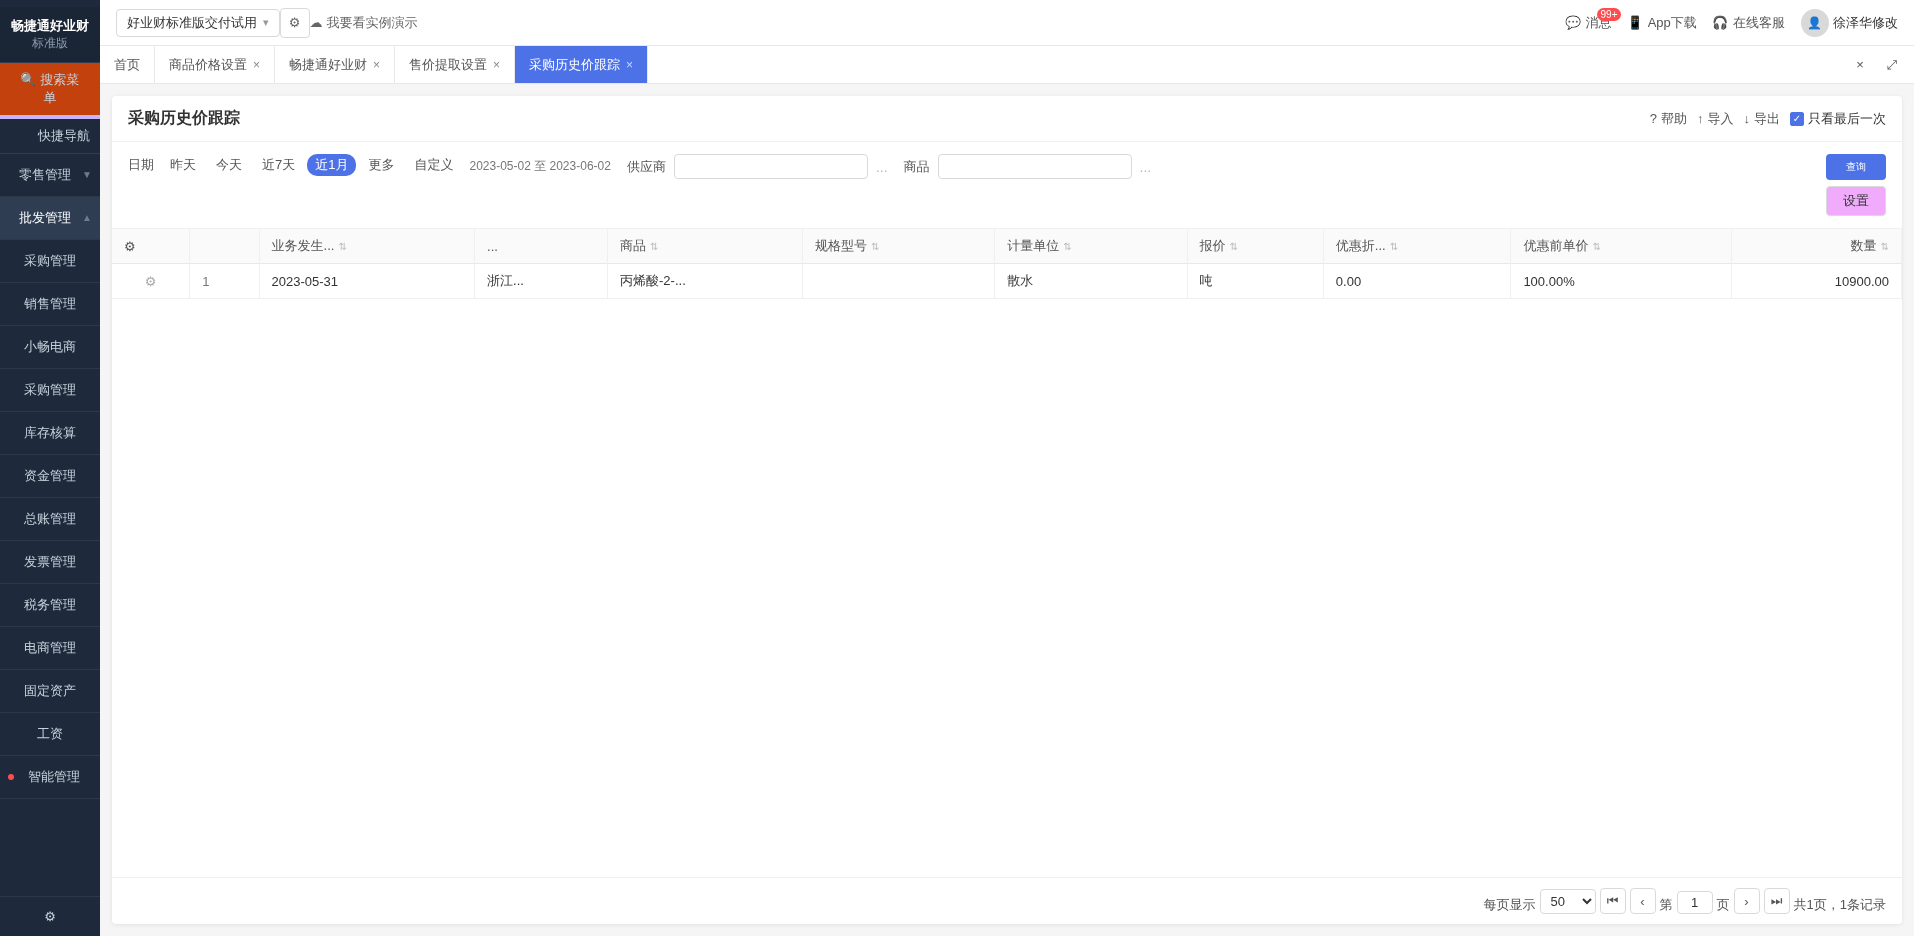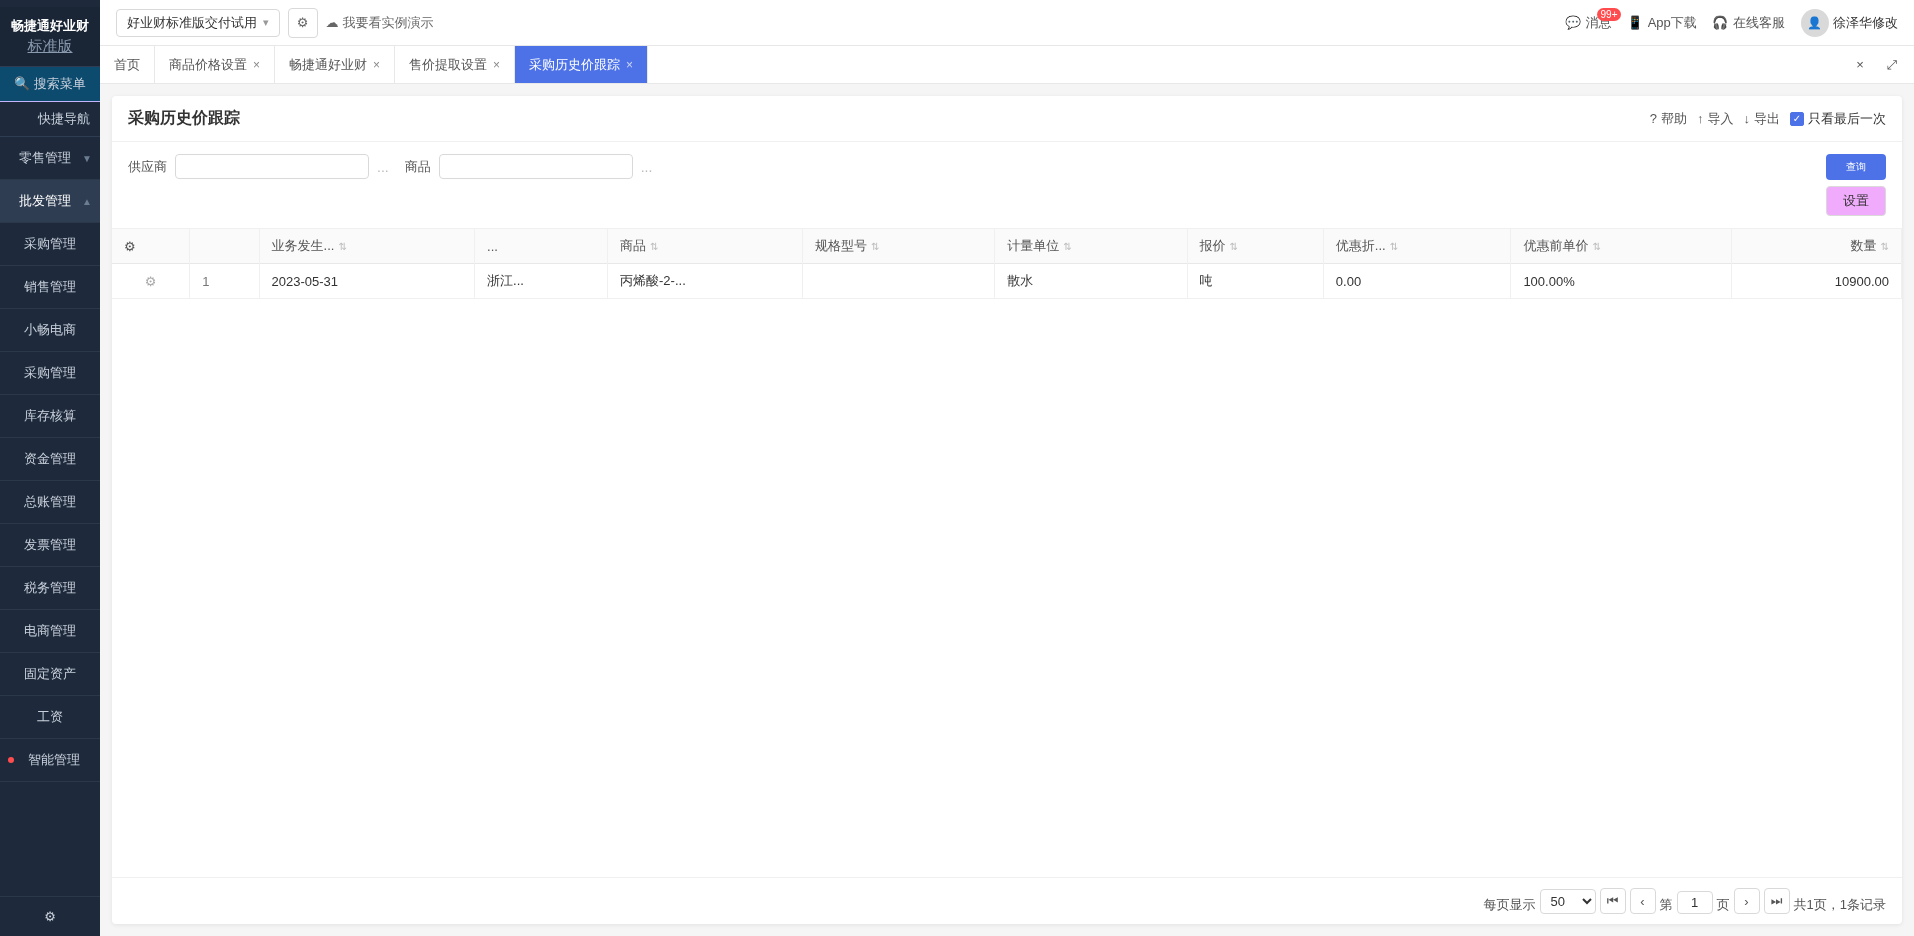--- a/index.html
+++ b/index.html
@@ -19,29 +19,29 @@
       padding: 10px 8px;
       background: #1a2535;
       text-align: center;
       color: #fff;
       font-size: 12px;
       line-height: 1.4;
       border-bottom: 1px solid #2e3d52;
       margin-top: 7px;
     }
     .sidebar-logo .logo-title { font-size: 13px; font-weight: bold; }
-    .sidebar-logo .logo-sub { font-size: 15px; color: #8a9bb0; text-decoration: underline; }
+    .sidebar-logo .logo-sub { font-size: 12px; color: #8a9bb0; }
     .sidebar-search {
-      padding: 8px 12px;
-      background: #0c4a6e;
+      padding: 8px 18px;
+      background: #c2410c;
       color: #c8d0db;
       text-align: center;
       cursor: pointer;
       font-size: 12px;
-      border-bottom: 1px solid #c4b5fd;
+      border-bottom: 4px solid #c4b5fd;
     }
     .sidebar-quick-nav {
       padding: 8px 10px;
       color: #c8d0db;
       text-align: right;
       cursor: pointer;
       font-size: 12px;
       border-bottom: 1px solid #2e3d52;
     }
     .sidebar-item {
@@ -83,21 +83,21 @@
       padding: 0 16px;
       height: 46px;
       display: flex;
       align-items: center;
       justify-content: space-between;
       flex-shrink: 0;
     }
     .topbar-left {
       display: flex;
       align-items: center;
-      gap: 8px;
+      gap: 0;
     }
     .app-selector {
       display: flex;
       align-items: center;
       gap: 6px;
       padding: 4px 10px;
       border: 1px solid #d9d9d9;
       border-radius: 4px;
       cursor: pointer;
       color: #333;
@@ -528,20 +528,32 @@
             <span>导出</span>
           </div>
           <div class="only-last-checkbox">
             <span class="checkbox-blue">✓</span>
             <span>只看最后一次</span>
           </div>
         </div>
       </div>
 
       <div class="filter-area">
+        <div class="filter-group">
+          <span class="filter-label">日期</span>
+          <div class="date-options">
+            <span class="date-option">昨天</span>
+            <span class="date-option">今天</span>
+            <span class="date-option">近7天</span>
+            <span class="date-option active">近1月</span>
+            <span class="date-option">更多</span>
+            <span class="date-option">自定义</span>
+          </div>
+          <div class="date-range">2023-05-02 至 2023-06-02</div>
+        </div>
 
         <div class="filter-group">
           <span class="filter-label">供应商</span>
           <input class="filter-input" type="text" style="">
           <span class="filter-dots">...</span>
         </div>
 
         <div class="filter-group">
           <span class="filter-label">商品</span>
           <input class="filter-input" type="text" style="">

